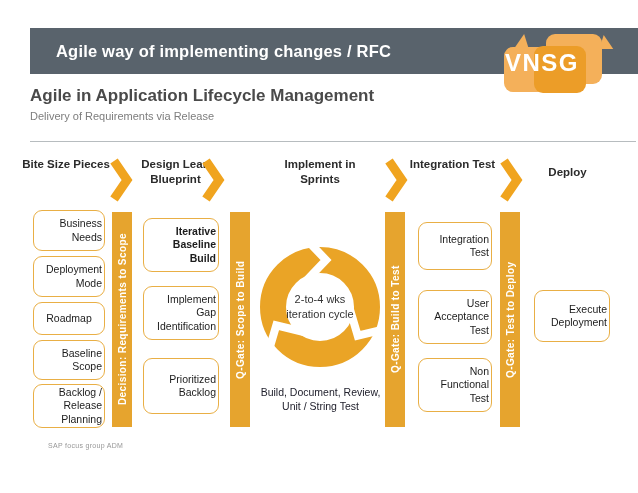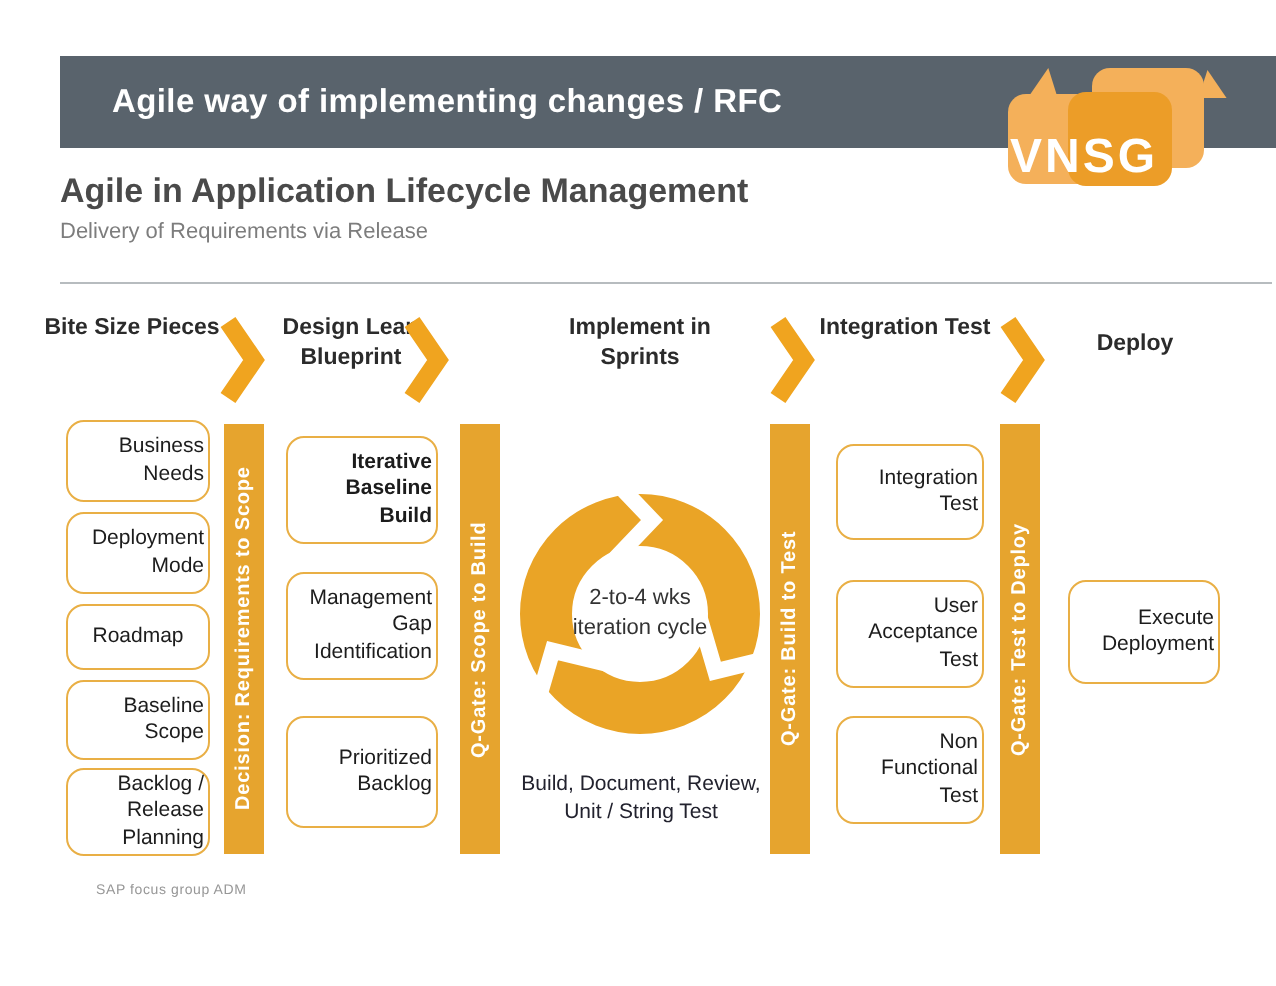--- a/index.html
+++ b/index.html
@@ -14,21 +14,21 @@
   .logo{position:absolute;left:502px;top:30px;width:108px;height:66px;}
   .bubble{position:absolute;border-radius:9px;}
   .bubble.right{left:44px;top:4px;width:56px;height:50px;background:#F4B05A;}
   .bubble.left{left:2px;top:17px;width:54px;height:45px;background:#F4B05A;}
   .bubble.mid{left:32px;top:16px;width:52px;height:47px;background:#EC9D28;}
   .tail{position:absolute;width:0;height:0;}
   .tail.tl{left:14px;top:4px;border-left:6px solid transparent;border-right:9px solid transparent;
     border-bottom:15px solid #F4B05A;transform:skewX(-16deg);}
   .tail.tr{left:95px;top:5px;border-left:9px solid transparent;border-right:5px solid transparent;
     border-bottom:14px solid #F4B05A;transform:skewX(18deg);}
-  .logo-text{position:absolute;left:3px;top:35px;color:#fff;font-weight:bold;font-size:24px;
+  .logo-text{position:absolute;left:3px;top:19px;color:#fff;font-weight:bold;font-size:24px;
     letter-spacing:1.5px;z-index:5;text-align:right;}
 
   
   .slide-title{position:absolute;left:30px;top:86px;font-size:17px;font-weight:bold;color:#4A4A4A;}
   .slide-subtitle{position:absolute;left:30px;top:110px;font-size:11px;color:#7D7D7D;}
   .divider{position:absolute;left:30px;top:141px;width:606px;border-top:1px solid #B7BCBF;}
 
   
   .stage-label{position:absolute;top:157px;font-size:11.5px;font-weight:bold;color:#2B2B2B;
     text-align:center;line-height:1.32;}
@@ -109,21 +109,21 @@
       <span>Q-Gate: Test to Deploy</span>
     </div>
 
   <div class="box" style="left:33px;top:210px;width:72px;height:41px;">Business Needs</div>
   <div class="box" style="left:33px;top:256px;width:72px;height:41px;">Deployment Mode</div>
   <div class="box" style="left:33px;top:302px;width:72px;height:33px;">Roadmap</div>
   <div class="box" style="left:33px;top:340px;width:72px;height:40px;">Baseline Scope</div>
   <div class="box" style="left:33px;top:384px;width:72px;height:44px;">Backlog / Release Planning</div>
 
   <div class="box" style="left:143px;top:218px;width:76px;height:54px;font-weight:bold;">Iterative Baseline Build</div>
-  <div class="box" style="left:143px;top:286px;width:76px;height:54px;">Management Gap Identification</div>
+  <div class="box" style="left:143px;top:286px;width:76px;height:54px;">Implement Gap Identification</div>
   <div class="box" style="left:143px;top:358px;width:76px;height:56px;">Prioritized Backlog</div>
 
   <svg class="cycle" viewBox="0 0 130 130">
     <circle cx="65" cy="65" r="47" fill="none" stroke="#EAA426" stroke-width="26"></circle>
     <g fill="none" stroke="#fff" stroke-width="8" stroke-linejoin="miter">
       <polyline points="50,-4 71,18 50,40"></polyline>
       <polyline points="50,-4 71,18 50,40" transform="rotate(120,65,65)"></polyline>
       <polyline points="50,-4 71,18 50,40" transform="rotate(240,65,65)"></polyline>
     </g>
   </svg>

